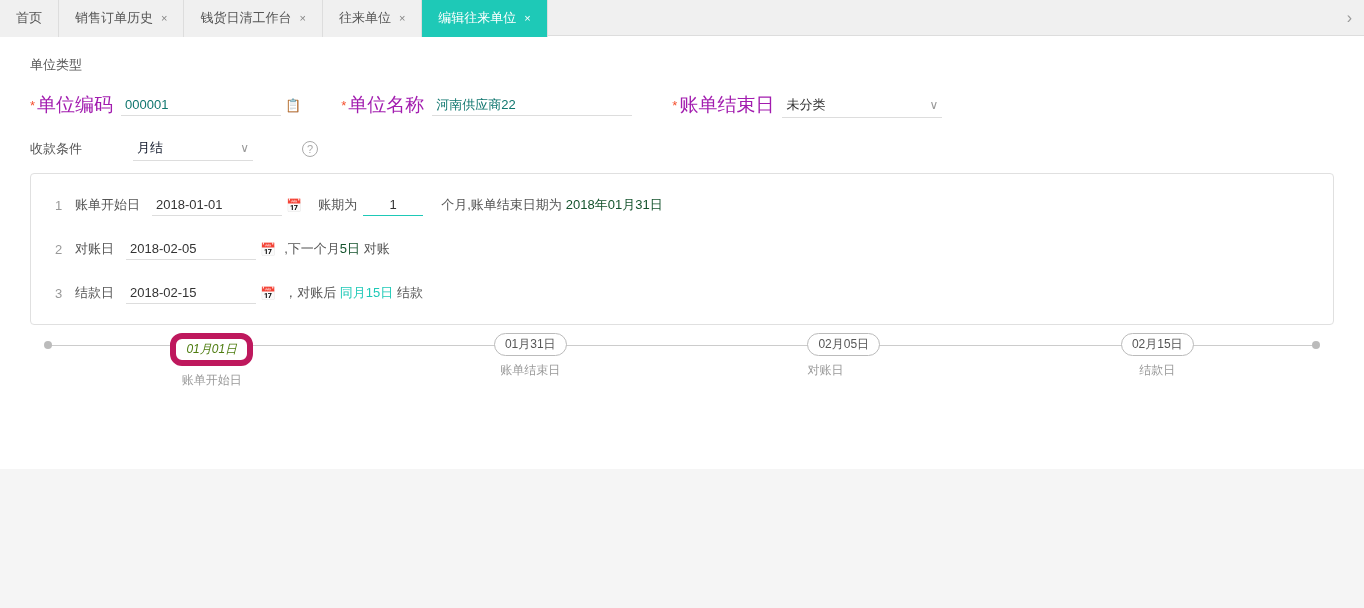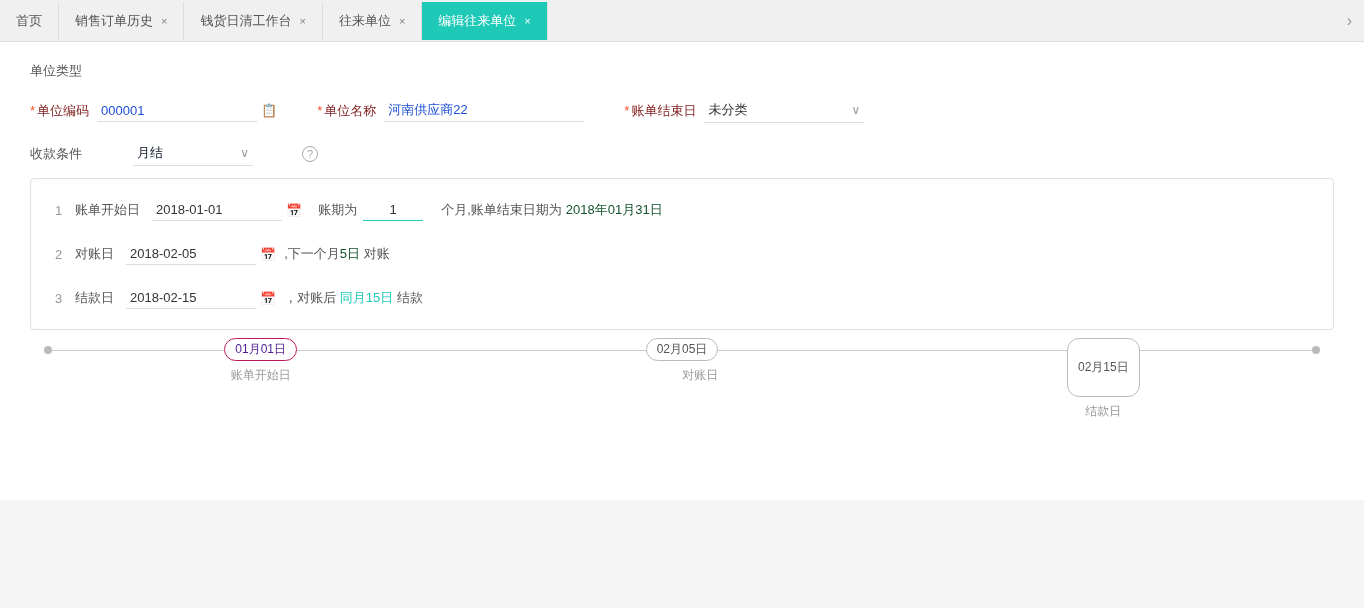--- a/index.html
+++ b/index.html
@@ -4,21 +4,21 @@
   <style>
     * { box-sizing: border-box; margin: 0; padding: 0; }
     body { font-family: 'Microsoft YaHei', Arial, sans-serif; font-size: 13px; color: #333; background: #f5f5f5; }
 
     
     .tab-bar {
       display: flex;
       align-items: center;
       background: #f0f0f0;
       border-bottom: 1px solid #ddd;
-      height: 42px;
+      height: 36px;
       padding: 0;
     }
     .tab {
       display: flex;
       align-items: center;
       padding: 0 16px;
       height: 38px;
       cursor: pointer;
       font-size: 13px;
       color: #555;
@@ -104,33 +104,33 @@
       background: #1ec9b7;
     }
 
     
     .field-group {
       display: flex;
       align-items: center;
       margin-right: 40px;
     }
     .field-label {
-      font-size: 13px;
-      color: #7f1d1d;
+      font-size: 19px;
+      color: #a21caf;
       margin-right: 8px;
       white-space: nowrap;
     }
     .text-input {
       border: none;
       border-bottom: 1px solid #ddd;
       padding: 3px 4px;
       font-size: 13px;
       width: 160px;
       outline: none;
-      color: #1d4ed8;
+      color: #0f766e;
     }
     .input-icon {
       margin-left: 4px;
       color: #aaa;
       cursor: pointer;
     }
 
     
     .select-field {
       display: flex;
@@ -340,36 +340,42 @@
 
       <div style="position:absolute; top: 12px; left: 20px; right: 20px; height:1px; background:#ccc;"></div>
 
       <div style="position:absolute; top:8px; left:14px; width:8px; height:8px; border-radius:50%; background:#bbb;"></div>
 
       <div style="position:absolute; top:8px; right:14px; width:8px; height:8px; border-radius:50%; background:#bbb;"></div>
 
       <div style="display:flex; justify-content:space-around; position:relative;">
 
         <div style="display:flex; flex-direction:column; align-items:center;">
-          <div style="border:1px solid #be185d; border-radius:12px; padding:2px 10px; font-size:12px; color:#4c1d95; background:#fff; margin-bottom:6px; white-space:nowrap; margin-top:0;">
+          <div style="border:6px solid #be185d; border-radius:12px; padding:2px 10px; font-size:12px; color:#4d7c0f; background:#fff; margin-bottom:6px; white-space:nowrap; margin-top:0;font-style:italic;">
             <span>01月01日</span>
           </div>
           <div style="font-size:12px; color:#999;">账单开始日</div>
         </div>
 
-
-        <div style="display:flex; flex-direction:column; align-items:flex-end;">
+        <div style="display:flex; flex-direction:column; align-items:center;">
+          <div style="border:1px solid #bbb; border-radius:12px; padding:2px 10px; font-size:12px; color:#555; background:#fff; margin-bottom:6px; white-space:nowrap; margin-top:0;">
+            <span>01月31日</span>
+          </div>
+          <div style="font-size:12px; color:#999;">账单结束日</div>
+        </div>
+
+        <div style="display:flex; flex-direction:column; align-items:flex-start;">
           <div style="border:1px solid #bbb; border-radius:12px; padding:2px 10px; font-size:12px; color:#555; background:#fff; margin-bottom:6px; white-space:nowrap; margin-top:0;">
             <span>02月05日</span>
           </div>
           <div style="font-size:12px; color:#999;">对账日</div>
         </div>
 
         <div style="display:flex; flex-direction:column; align-items:center;">
-          <div style="border:1px solid #bbb; border-radius:12px; padding:20px 10px; font-size:12px; color:#555; background:#fff; margin-bottom:6px; white-space:nowrap; margin-top:0;">
+          <div style="border:1px solid #bbb; border-radius:12px; padding:2px 10px; font-size:12px; color:#555; background:#fff; margin-bottom:6px; white-space:nowrap; margin-top:0;">
             <span>02月15日</span>
           </div>
           <div style="font-size:12px; color:#999;">结款日</div>
         </div>
 
       </div>
     </div>
 
   </div>
 

